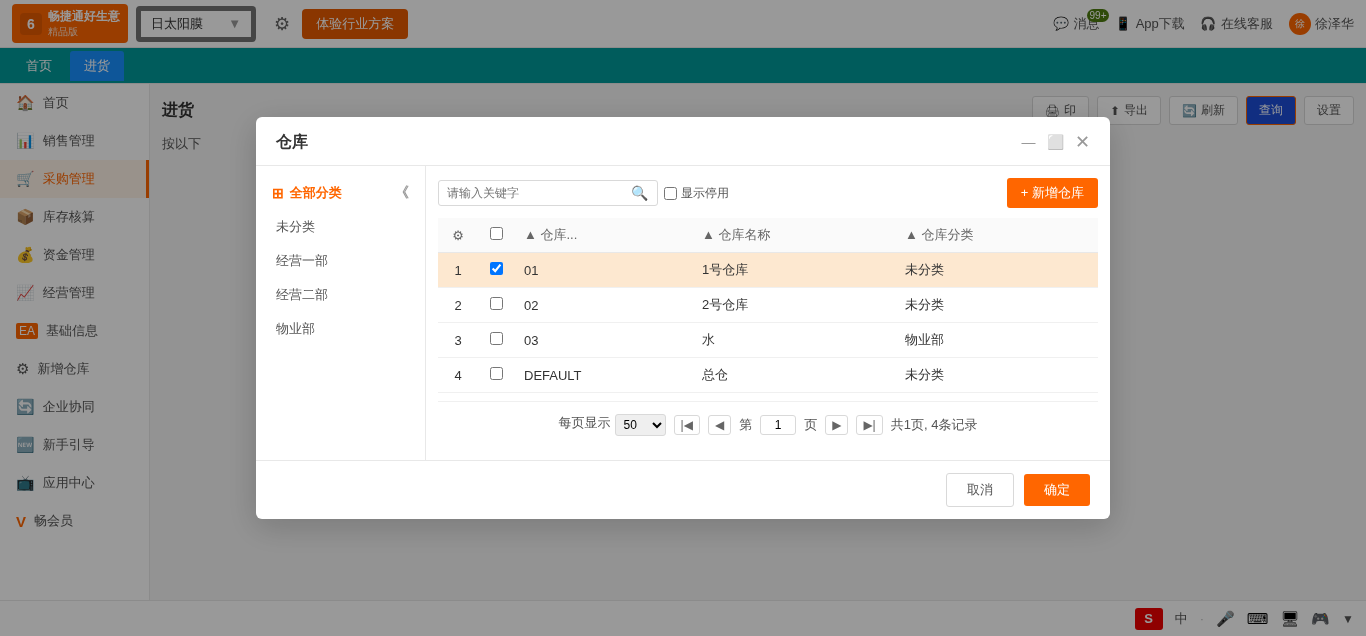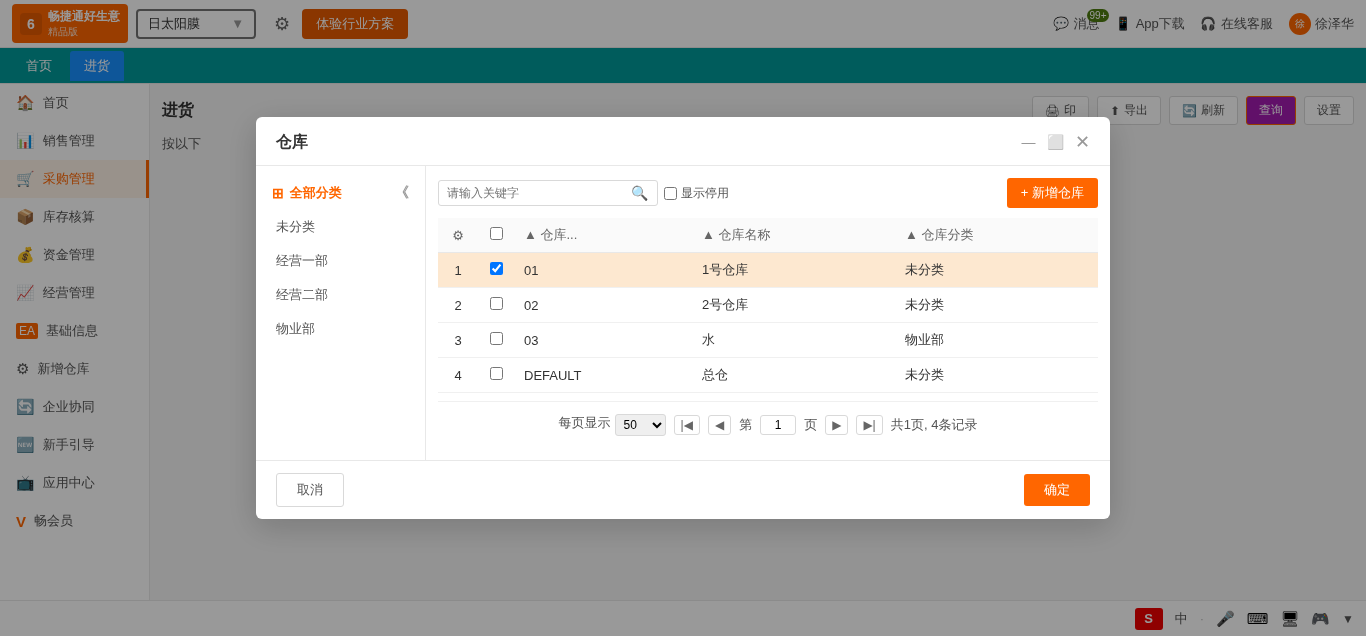--- a/index.html
+++ b/index.html
@@ -34,21 +34,21 @@
     }
     .logo-icon {
       width: 22px; height: 22px;
       background: #e55a00;
       border-radius: 4px;
       display: flex; align-items: center; justify-content: center;
       font-size: 14px; font-weight: bold; color: #fff;
     }
     .store-selector {
       display: flex; align-items: center; gap: 4px;
-      padding: 4px 10px; border: 2px solid #737373; border-radius: 4px;
+      padding: 4px 10px; border: 5px solid #737373; border-radius: 4px;
       cursor: pointer; background: #fff; min-width: 120px;
       font-size: 13px; color: #333;
     }
     .header-middle { display: flex; align-items: center; gap: 12px; margin-left: 10px; }
     .gear-btn { font-size: 18px; color: #666; cursor: pointer; }
     .trial-btn {
       background: #e65a00; color: #fff; border: none;
       padding: 6px 14px; border-radius: 4px; cursor: pointer; font-size: 13px;
     }
     .header-right { margin-left: auto; display: flex; align-items: center; gap: 16px; color: #555; font-size: 13px; }
@@ -112,21 +112,21 @@
       display: flex; align-items: center; justify-content: space-between;
       margin-bottom: 10px;
     }
     .page-title { font-size: 16px; font-weight: bold; color: #333; }
     .toolbar { display: flex; align-items: center; gap: 8px; }
     .toolbar-btn {
       padding: 5px 12px; border: 1px solid #d9d9d9; border-radius: 3px;
       background: #fff; cursor: pointer; font-size: 12px; color: #555;
       display: flex; align-items: center; gap: 4px;
     }
-    .toolbar-btn.orange { background: #a21caf; color: #fff; border-color: #f60; }
+    .toolbar-btn.orange { background: #1d4ed8; color: #fff; border-color: #f60; }
 
     
     .dialog-overlay {
       position: fixed; top: 0; left: 0; right: 0; bottom: 0;
       background: rgba(0,0,0,0.4);
       display: flex; align-items: center; justify-content: center;
       z-index: 1000;
     }
     .dialog {
       background: #fff;
@@ -217,21 +217,21 @@
       padding: 2px 6px; border: 1px solid #d9d9d9; border-radius: 3px;
       cursor: pointer; background: #fff; font-size: 12px; color: #666;
     }
     .page-input {
       width: 36px; border: 1px solid #d9d9d9; border-radius: 3px;
       text-align: center; padding: 2px 4px; font-size: 12px;
     }
 
     
     .dialog-footer {
-      display: flex; align-items: center; justify-content: space-between;
+      display: flex; align-items: center; justify-content: flex-end;
       gap: 10px; padding: 12px 20px;
       border-top: 1px solid #e8e8e8;
     }
     .cancel-btn {
       padding: 7px 20px; border: 1px solid #d9d9d9; border-radius: 3px;
       background: #fff; cursor: pointer; font-size: 13px; color: #555;
     }
     .confirm-btn {
       padding: 7px 20px; border: none; border-radius: 3px;
       background: #f60; color: #fff; cursor: pointer; font-size: 13px;

